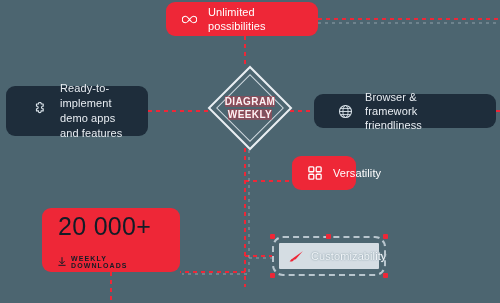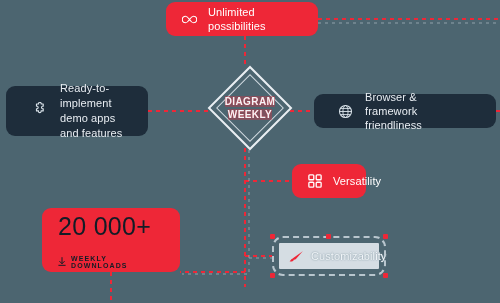--- a/index.html
+++ b/index.html
@@ -40,21 +40,21 @@
   
   #node-unlimited{left:166px;top:2px;width:152px;height:34px;justify-content:flex-start;}
 
   
   #node-ready{left:6px;top:86px;width:142px;height:50px;}
 
   
   #node-browser{left:314px;top:94px;width:182px;height:34px;justify-content:flex-end;}
 
   
-  #node-versatility{left:292px;top:164px;width:74px;height:34px;}
+  #node-versatility{left:292px;top:156px;width:64px;height:34px;}
 
   
   #node-downloads{left:42px;top:208px;width:138px;height:64px;
     flex-direction:column;align-items:flex-start;justify-content:center;padding:6px 16px;}
   .big-num{font-size:25px;line-height:28px;font-weight:400;color:#121c26;letter-spacing:.3px;}
   .sub-row{display:flex;align-items:center;gap:5px;margin-top:4px;color:#121c26;}
   .sub-txt{font-size:7px;letter-spacing:1.1px;font-weight:700;}
 
   
   #node-customizability{left:279px;top:243px;width:100px;height:26px;

